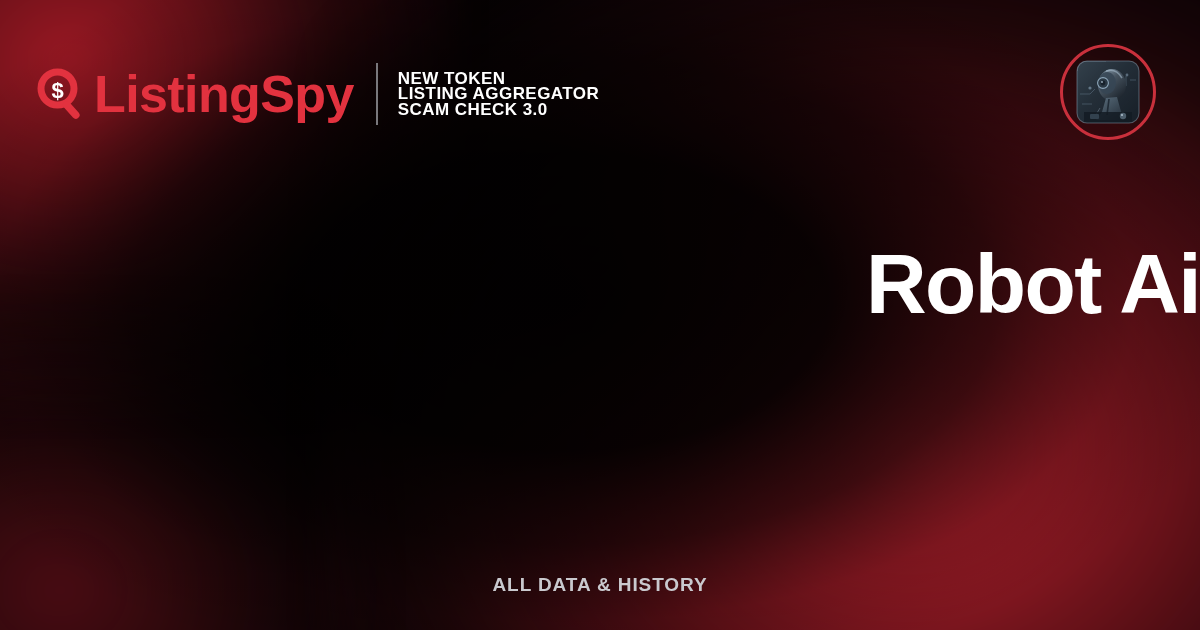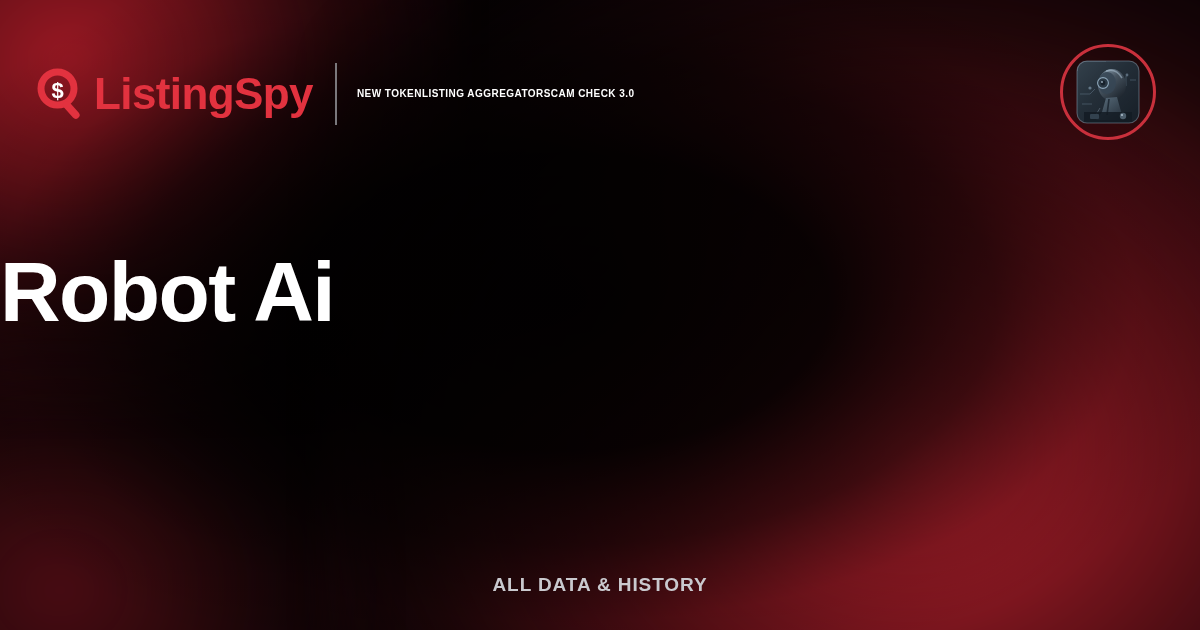--- a/index.html
+++ b/index.html
@@ -87,39 +87,39 @@
     height: 72px;
   }
   .brand-mark {
     width: 56px;
     height: 56px;
     flex: 0 0 56px;
     display: block;
   }
   .brand-word {
     margin-left: 4px;
-    font-size: 44px;
+    font-size: 52px;
     font-weight: 700;
     letter-spacing: -0.6px;
     line-height: 1;
     white-space: nowrap;
   }
   .brand-divider {
     width: 2px;
     height: 62px;
     margin: 0 20px 0 22px;
     background: #8d8d92;
     opacity: 0.85;
   }
   .brand-tagline {
     display: flex;
-    flex-direction: row;
+    flex-direction: column;
     justify-content: flex-start;
     color: #ffffff;
-    font-size: 10px;
+    font-size: 17px;
     font-weight: 700;
     letter-spacing: 0.45px;
     line-height: 15.5px;
     text-transform: uppercase;
     white-space: nowrap;
   }
 
   
   .token-badge {
     position: absolute;
@@ -140,22 +140,21 @@
     display: block;
     border-radius: 7px;
   }
 
   
   .center {
     position: absolute;
     left: 0;
     right: 0;
     top: 238px;
-    text-align: left;
-    margin-top: 8px;
+    text-align: right;
   }
   .token-title {
     margin: 0;
     color: #ffffff;
     font-size: 84px;
     font-weight: 700;
     letter-spacing: -1.6px;
     line-height: 92px;
     white-space: nowrap;
   }

